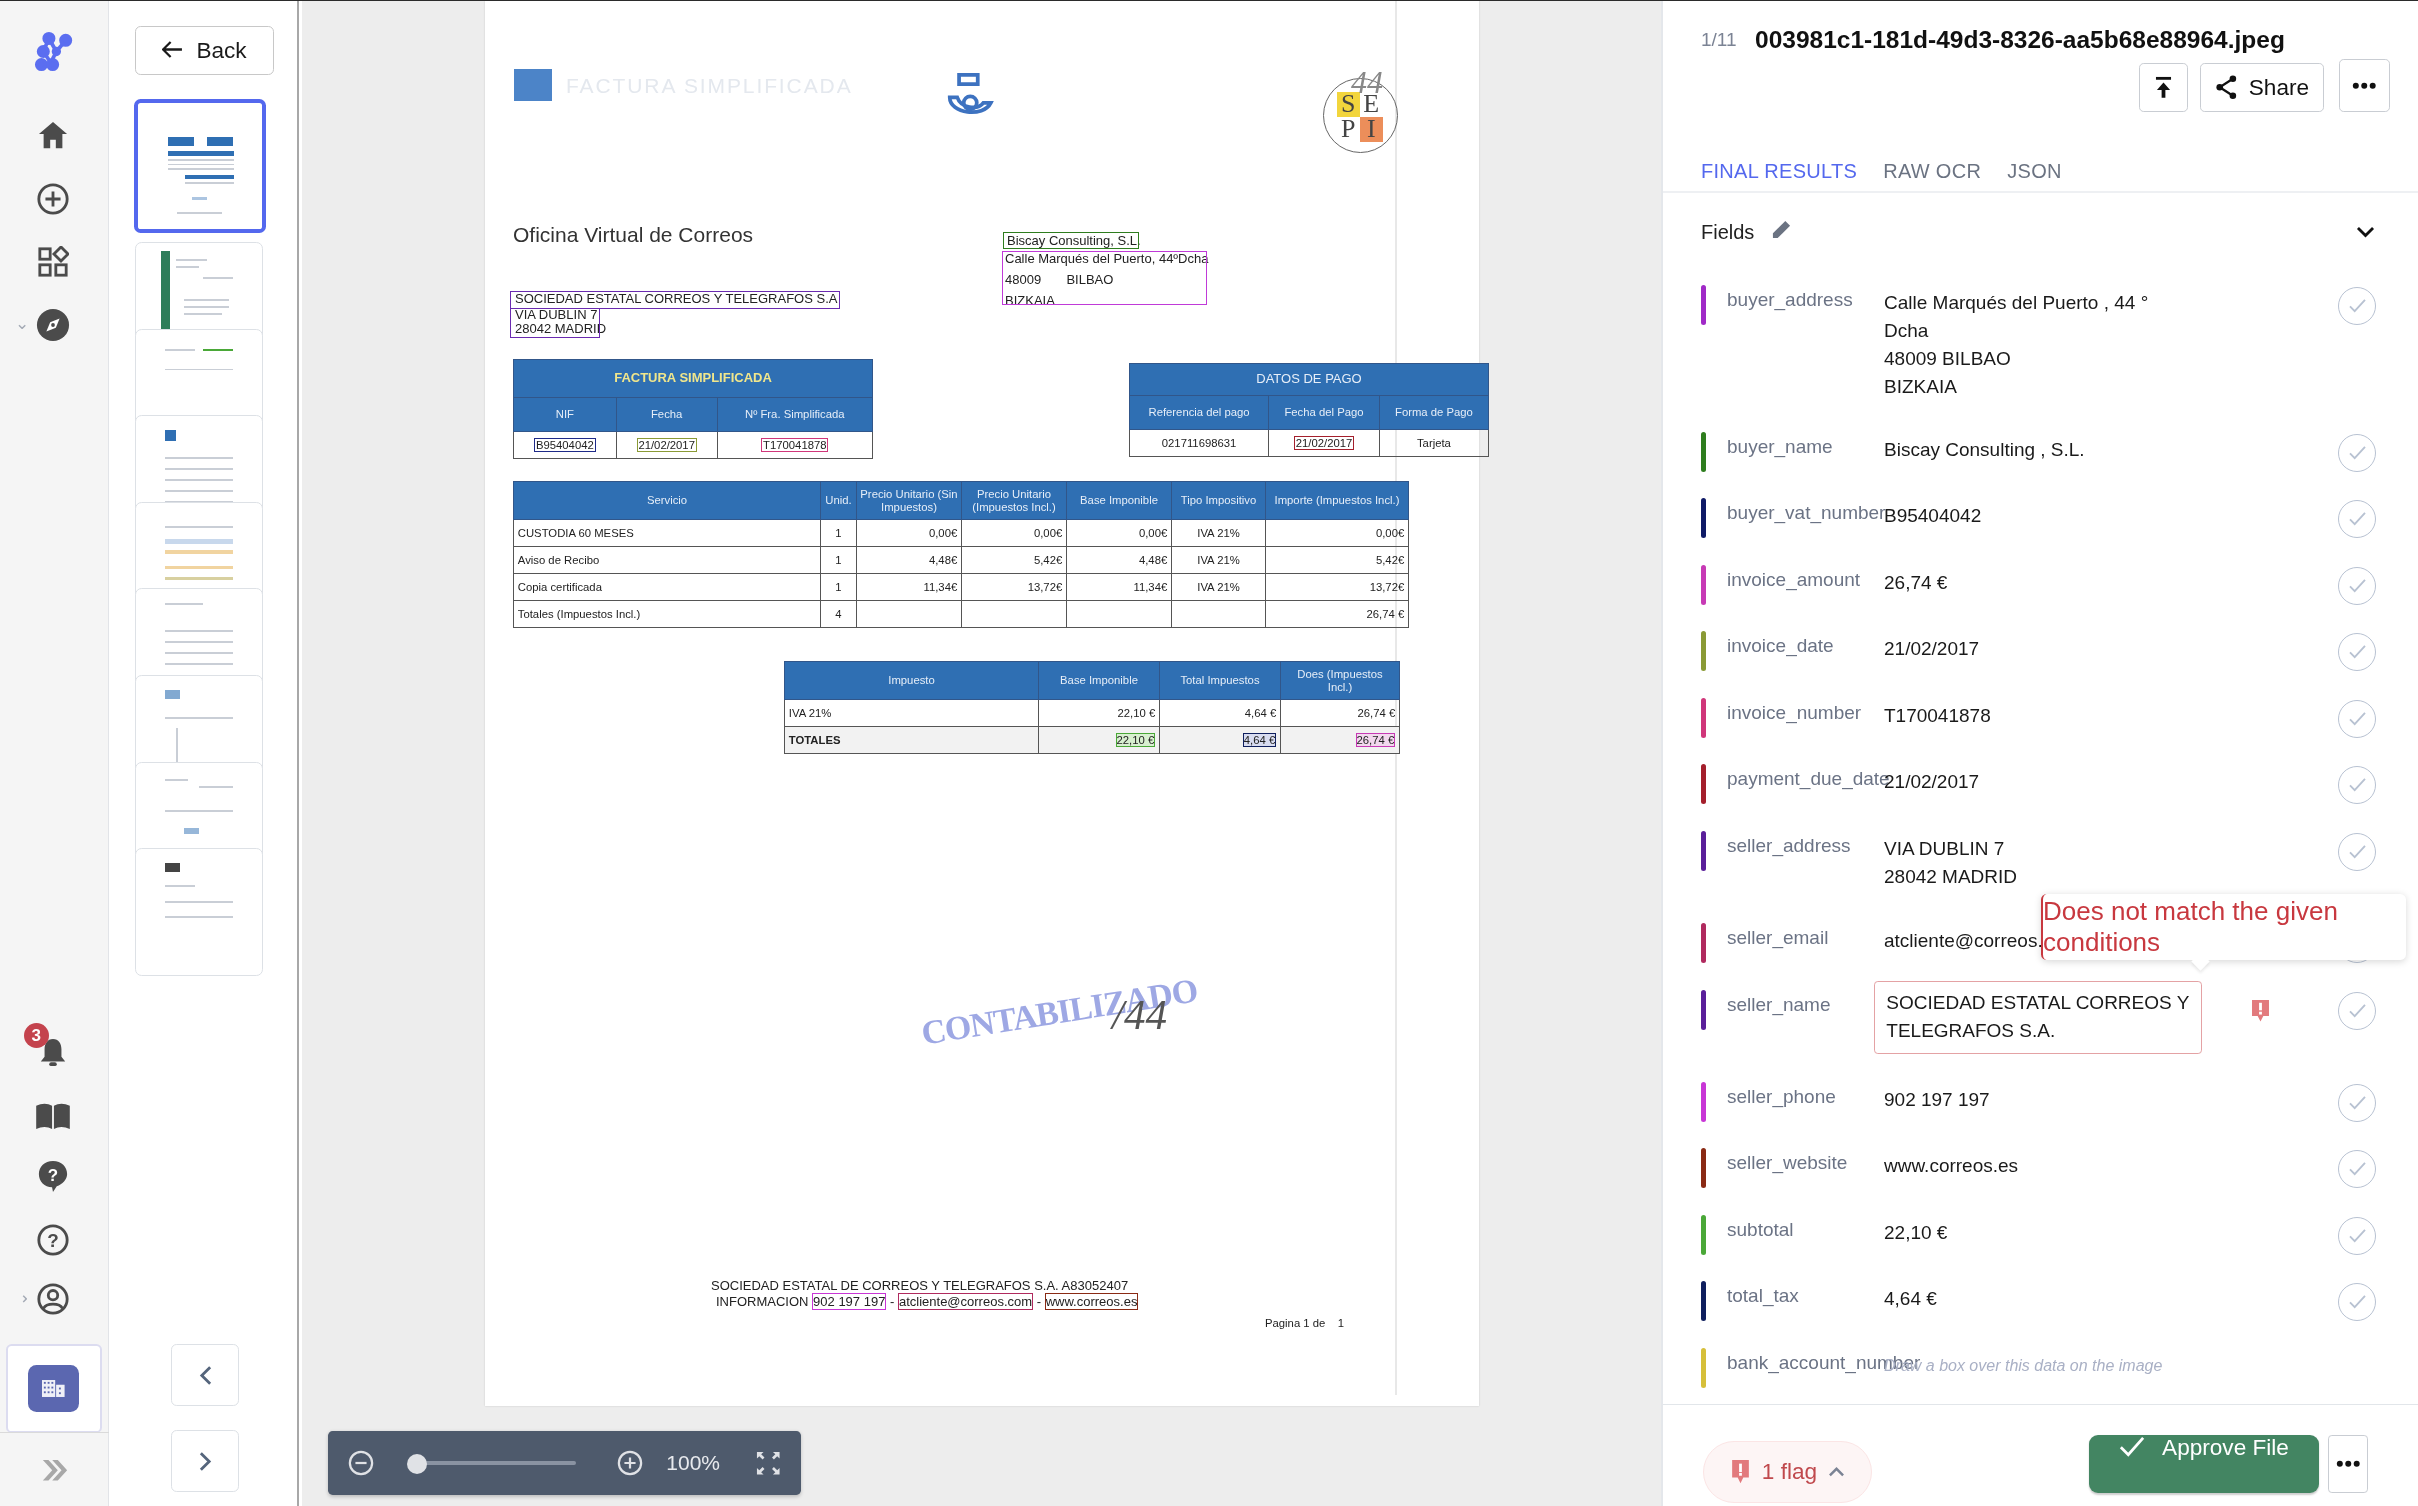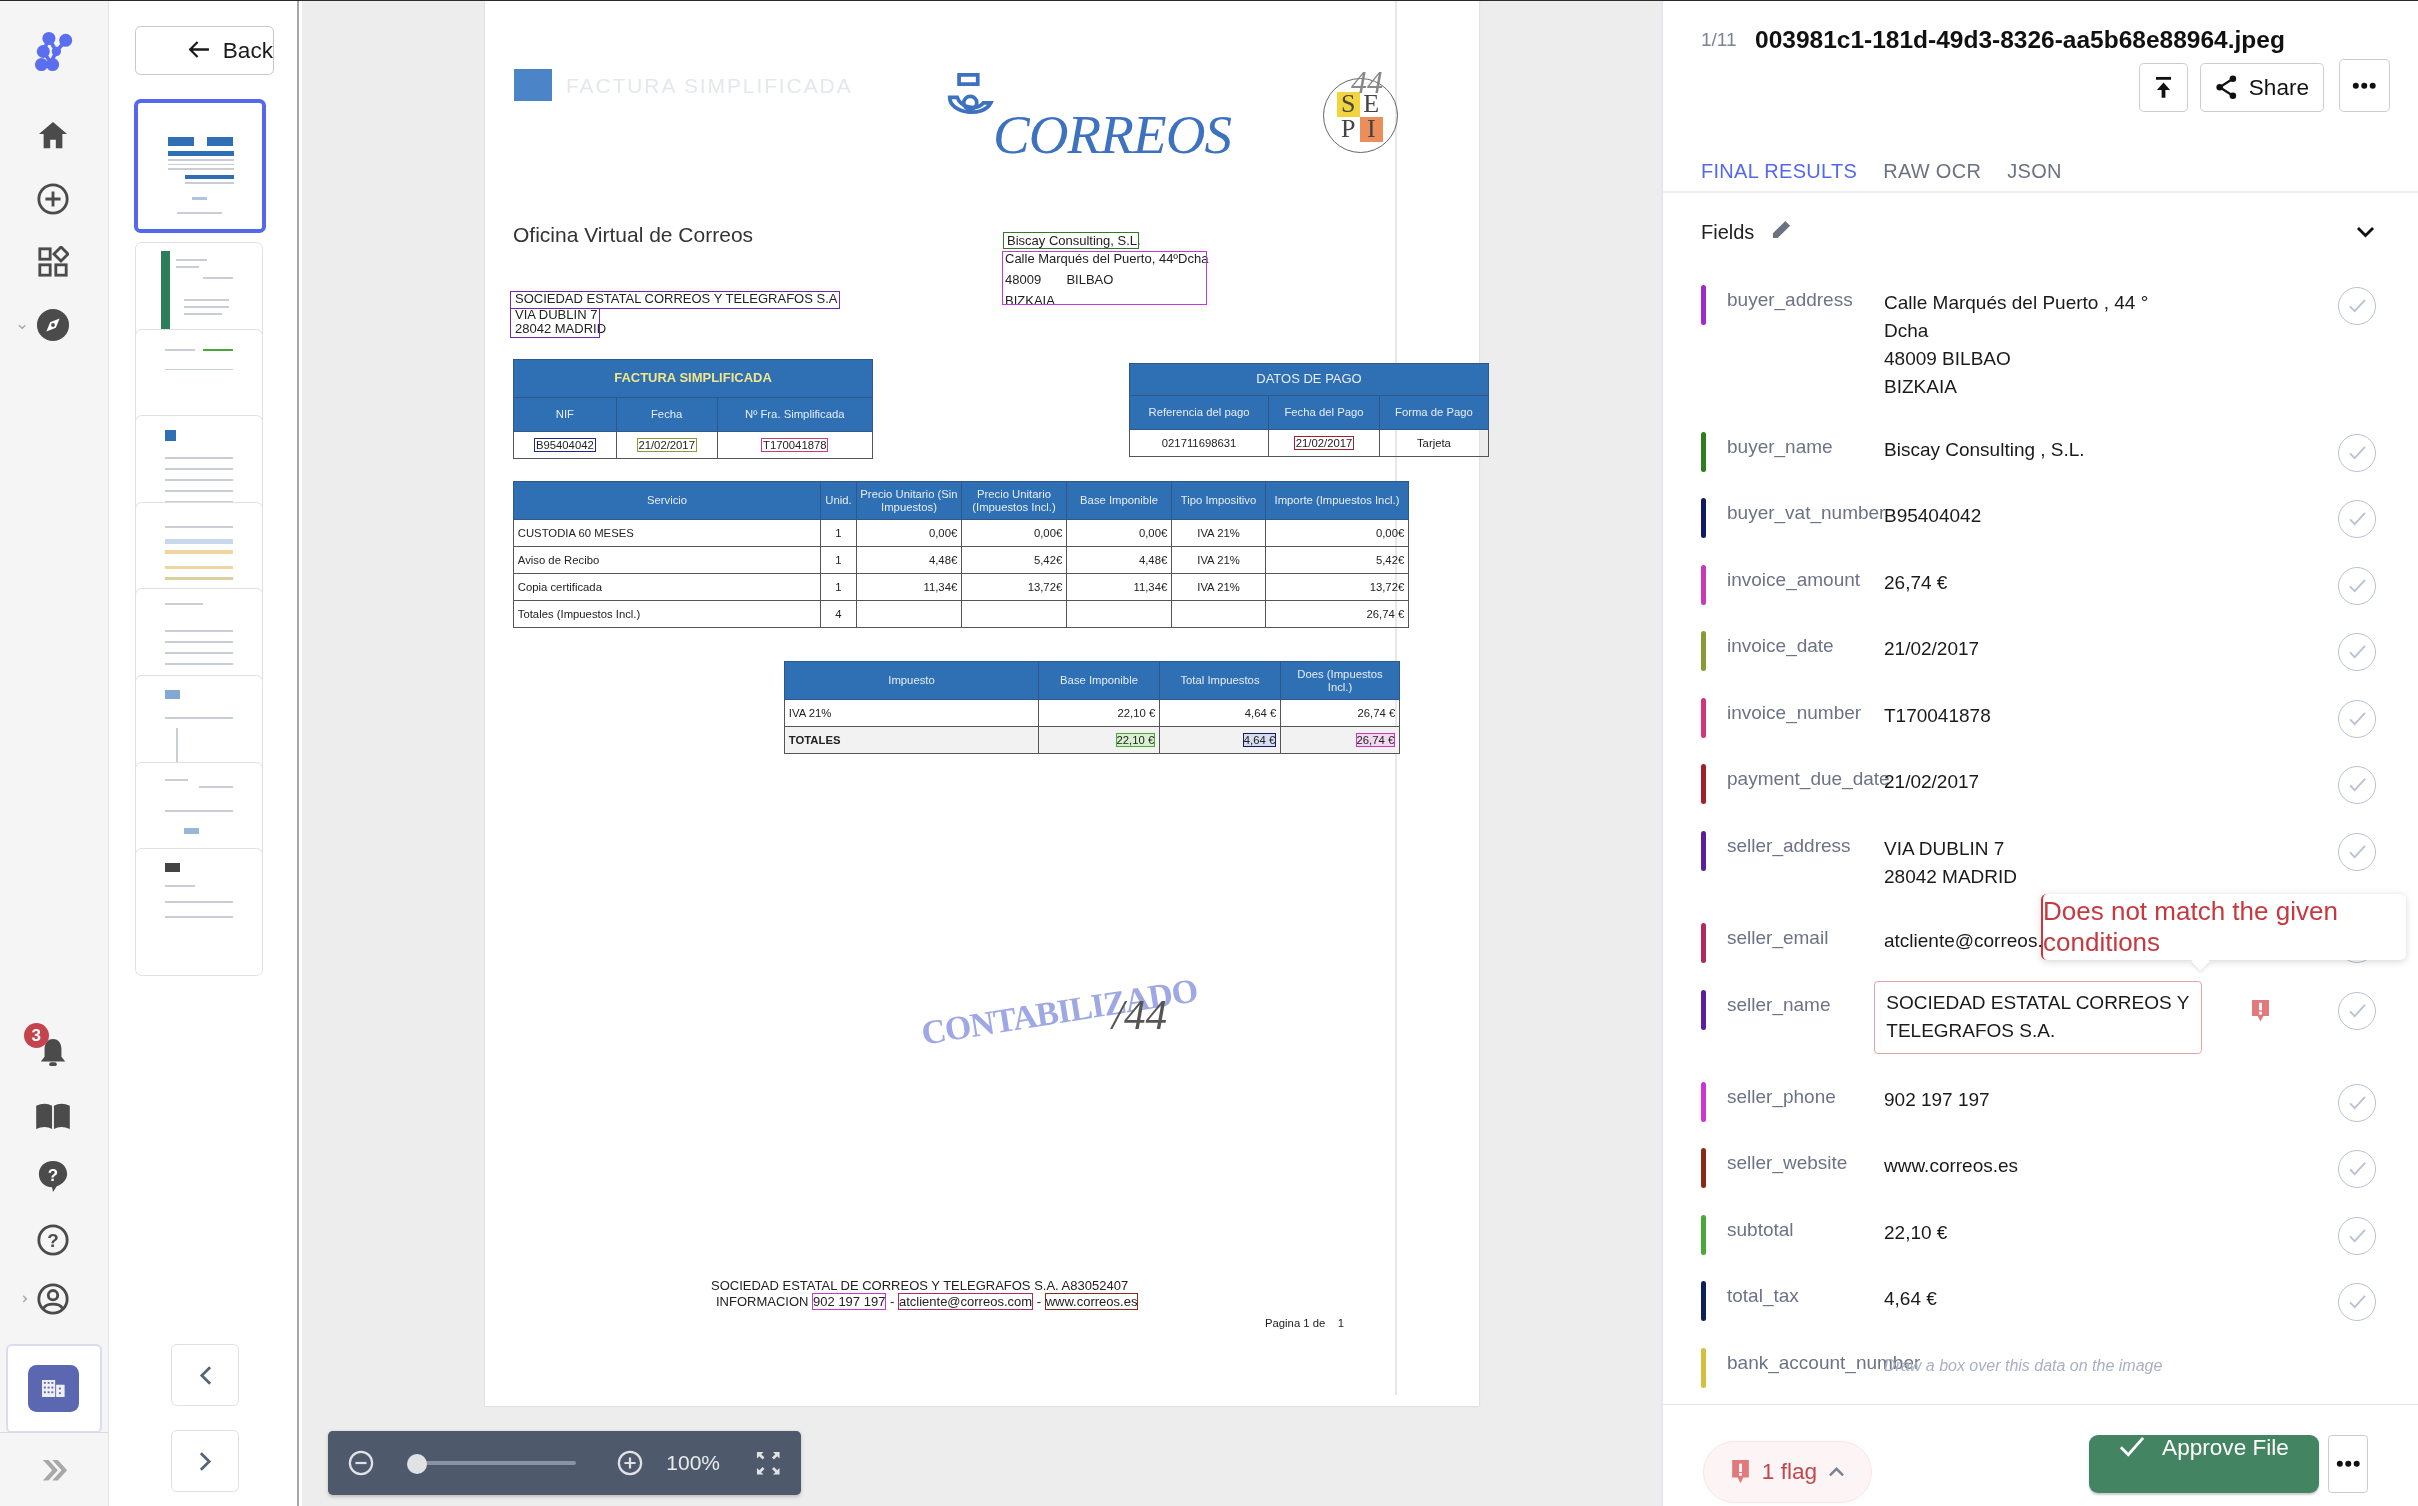--- a/index.html
+++ b/index.html
@@ -10,21 +10,21 @@
   .nav { position: absolute; left: 0; top: 0; width: 109px; height: 1507px; background: #f5f5f5; border-right: 1.9px solid #e2e4e8; }
   .nav .icon { position: absolute; left: 32px; width: 41px; height: 41px; display: flex; align-items: center; justify-content: center; cursor: pointer; }
   .nav .chev { position: absolute; left: 15px; width: 13px; height: 13px; color: #a5abb6; font-size: 17px; line-height: 13px; }
   .nav .badge { position: absolute; left: 23.5px; top: 1022px; width: 25.4px; height: 25.4px; border-radius: 50%; background: #c4434d; color: #fff; font-size: 17px; font-weight: bold; display: flex; align-items: center; justify-content: center; z-index: 2; }
   .nav .org { position: absolute; left: 5.6px; top: 1343px; width: 96px; height: 89px; background: #fff; border: 2.8px solid #dcdcf0; border-radius: 5.6px; display: flex; align-items: center; justify-content: center; }
   .nav .org-inner { width: 51px; height: 47px; background: #5b67b0; border-radius: 8.5px; display: flex; align-items: center; justify-content: center; }
   .nav .expand { position: absolute; left: 0; top: 1431px; width: 109px; height: 75px; border-top: 1.9px solid #dadada; display: flex; align-items: center; justify-content: center; }
 
   
   .thumbs { position: absolute; left: 109px; top: 0; width: 190px; height: 1507px; background: #fff; border-right: 2.8px solid #a8a8a8; }
-  .back-btn { position: absolute; left: 26px; top: 25.4px; width: 139px; height: 49px; border: 1.9px solid #c8c8c8; border-radius: 5.6px; background: #fff; display: flex; align-items: center; justify-content: flex-end; gap: 13px; font-size: 22.6px; color: #1a1a1a; cursor: pointer; }
+  .back-btn { position: absolute; left: 26px; top: 25.4px; width: 139px; height: 49px; border: 1.9px solid #c8c8c8; border-radius: 5.6px; background: #fff; display: flex; align-items: center; justify-content: center; gap: 13px; font-size: 22.6px; color: #1a1a1a; cursor: pointer; }
   .thumb-list { position: absolute; left: 0; top: 94px; width: 190px; height: 1207px; overflow: hidden; }
   .thumb { position: absolute; left: 26px; width: 128px; height: 128px; border: 1.9px solid #dde1e6; border-radius: 6.6px; background: #fff; overflow: hidden; cursor: pointer; }
   .thumb.active { border: 4.7px solid #5468ee; left: 24.5px; width: 132px; height: 134px; }
   .thumb .pg { position: absolute; left: 20%; top: 6%; width: 60%; height: 88%; background: #fff; }
   .thumb .ln { position: absolute; height: 1.9px; background: #c9ced6; }
   .thumb .blk { position: absolute; background: #2f6fb3; }
   .nav-arrow { position: absolute; left: 62px; width: 68px; height: 62px; border: 1.9px solid #dde1e6; border-radius: 5.6px; background: #fff; display: flex; align-items: center; justify-content: center; cursor: pointer; }
 
   
   .viewer { position: absolute; left: 302px; top: 0; width: 1359px; height: 1507px; background: #ededed; overflow: hidden; }
@@ -306,21 +306,20 @@
     <div class="t" style="left:81px;top:73px;font-size:21px;color:#e4e8ee;letter-spacing:1.9px;">FACTURA SIMPLIFICADA</div>
     <div style="position:absolute;left:461px;top:70px;">
       <svg width="56" height="60" viewBox="0 0 60 64">
           <g fill="none" stroke="#3d72c0" stroke-width="4">
             <path d="M14 4 h20 v10 h-20 z"></path>
             <path d="M4 28 C4 46 40 50 48 34 L40 34 C34 42 16 40 12 28 Z"></path>
             <circle cx="26" cy="34" r="7"></circle>
           </g>
         </svg>
     </div>
-    <div class="t" style="left:508px;top:102px;font-size:55px;font-style:italic;color:#3d72c0;font-family:'Liberation Serif',serif;letter-spacing:-0.9px;">CORREOS</div>
     <div style="position:absolute;left:838px;top:77px;width:75px;height:75px;border:1.9px solid #666;border-radius:50%;overflow:hidden;">
       <div style="position:absolute;left:13px;top:13px;width:22.6px;height:24.5px;background:#f2d53c;font-family:'Liberation Serif',serif;font-size:26px;color:#444;text-align:center;line-height:24.5px;">S</div>
       <div style="position:absolute;left:36px;top:13px;width:22.6px;height:24.5px;font-family:'Liberation Serif',serif;font-size:26px;color:#444;text-align:center;line-height:24.5px;">E</div>
       <div style="position:absolute;left:13px;top:38px;width:22.6px;height:24.5px;font-family:'Liberation Serif',serif;font-size:26px;color:#444;text-align:center;line-height:24.5px;">P</div>
       <div style="position:absolute;left:36px;top:38px;width:22.6px;height:24.5px;background:#ec8e5a;font-family:'Liberation Serif',serif;font-size:26px;color:#444;text-align:center;line-height:24.5px;">I</div>
     </div>
     <div class="t" style="left:866px;top:22.6px;font-size:32px;color:#888;font-style:italic;font-family:Liberation Serif, serif;margin-top:40px;">44</div>
 
     <div class="t" style="left:28px;top:222px;font-size:21px;color:#333;">Oficina Virtual de Correos</div>
 

